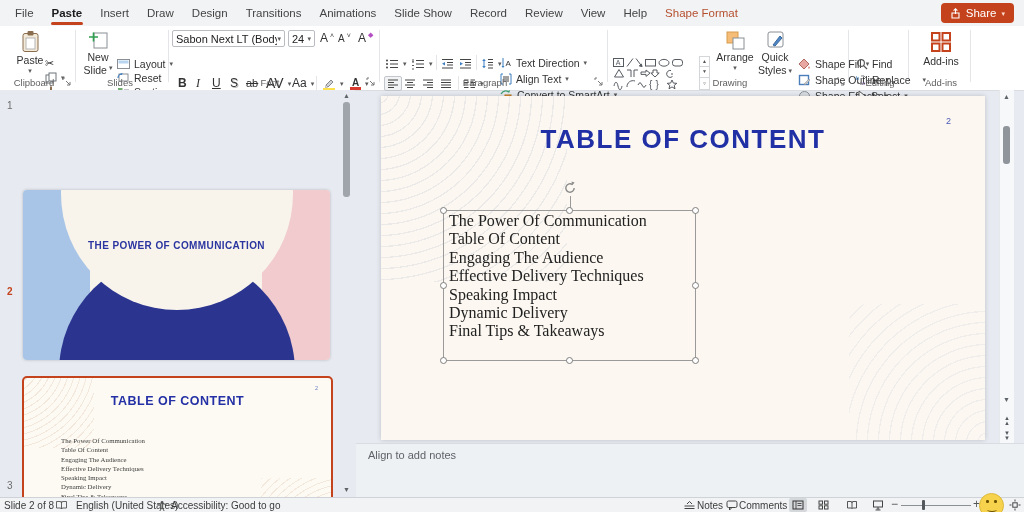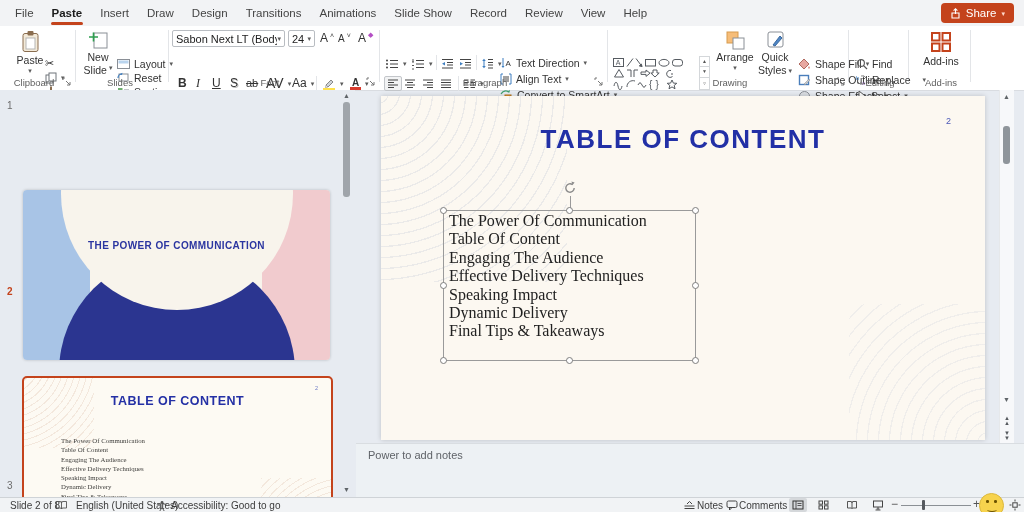--- a/index.html
+++ b/index.html
@@ -87,20 +87,21 @@
     <span class="menu-item">Insert</span>
     <span class="menu-item">Draw</span>
     <span class="menu-item">Design</span>
     <span class="menu-item">Transitions</span>
     <span class="menu-item">Animations</span>
     <span class="menu-item">Slide Show</span>
     <span class="menu-item">Record</span>
     <span class="menu-item">Review</span>
     <span class="menu-item">View</span>
     <span class="menu-item">Help</span>
+    <span class="menu-item contextual">Shape Format</span>
     <div class="share-btn">
       <span>
         <svg width="11" height="11" viewBox="0 0 11 11">
             <path d="M2,5 h7 v5 h-7 z M5.5,6 V1 M3.6,2.6 5.5,0.8 7.4,2.6" fill="none" stroke="#fff" stroke-width="1.1"></path>
           </svg>
       </span>
       <span>Share</span>
       <span class="chev">▾</span>
     </div>
   </div>
@@ -598,25 +599,25 @@
   </div>
 
   <div class="esb-track"></div>
   <span class="sb-arrow" style="left:1003px;top:93px">▲</span>
   <div class="sb-thumb" style="left:1003px;top:126px;width:7px;height:38px;background:#8f959b"></div>
   <span class="sb-arrow" style="left:1003px;top:396px">▼</span>
   <div class="dblarrow" style="top:416px">▲<br>▲</div>
   <div class="dblarrow" style="top:431px">▼<br>▼</div>
 
   <div class="notes">
-    <div class="notes-ph">Power to add notes</div>
+    <div class="notes-ph">Align to add notes</div>
   </div>
 
   <div class="status">
-    <span class="st" style="left:10px">Slide 2 of 8</span>
+    <span class="st" style="left:4px">Slide 2 of 8</span>
     <span class="st" style="left:55px;top:2px">
       <svg width="13" height="10" viewBox="0 0 13 10">
           <path d="M6.5,1.5 V9 M1.5,1.5 H5 Q6.5,1.5 6.5,3 Q6.5,1.5 8,1.5 H11.5 V8 H8 Q6.5,8 6.5,9 Q6.5,8 5,8 H1.5 Z" fill="none" stroke="#555" stroke-width=".9"></path>
         </svg>
     </span>
     <span class="st" style="left:76px">English (United States)</span>
     <span class="st" style="left:156px;top:2px">
       <svg width="12" height="12" viewBox="0 0 12 12">
           <circle cx="6" cy="2.2" r="1.3" fill="#555"></circle>
           <path d="M1.5,4.4 Q6,3 10.5,4.4 M6,4.5 V7.5 M6,7.5 L3.8,11 M6,7.5 L8.2,11" fill="none" stroke="#555" stroke-width="1"></path>

